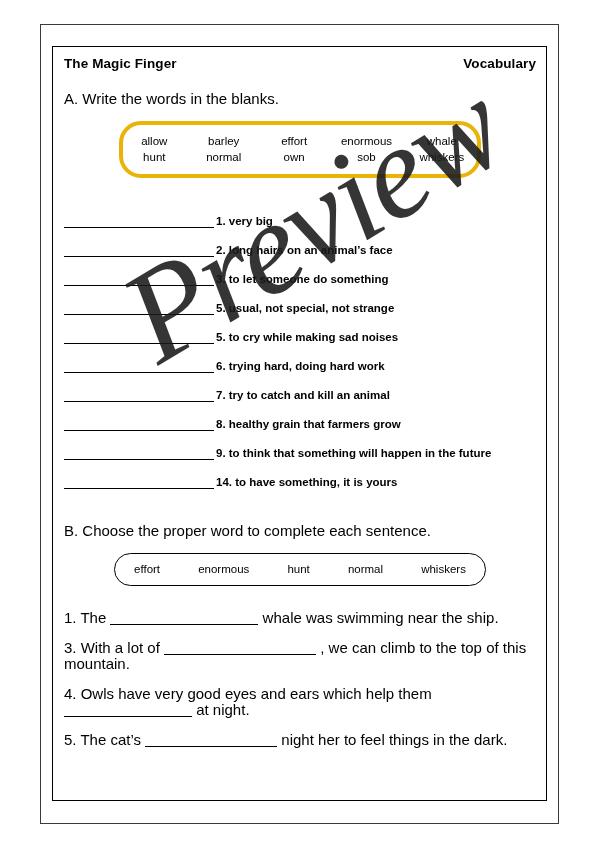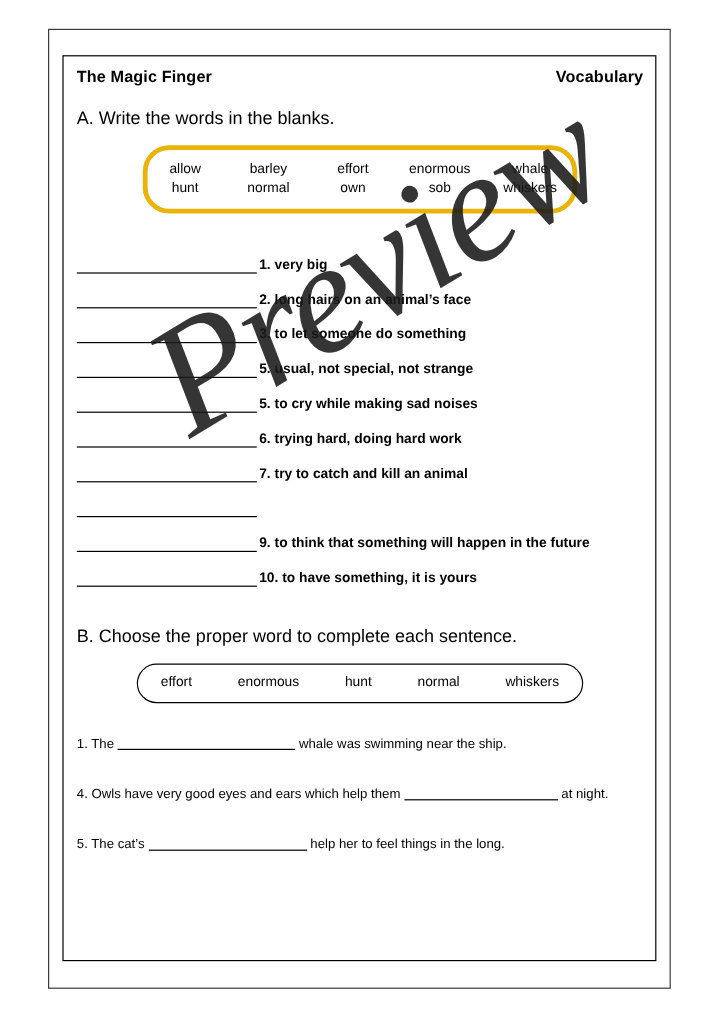--- a/index.html
+++ b/index.html
@@ -127,24 +127,23 @@
     display: flex;
     justify-content: space-around;
     font-size: 11.5px;
     line-height: 16px;
   }
 
   .sentences {
     margin-top: 24px;
   }
   .sentence {
-    font-size: 11px;
+    font-size: 15px;
     line-height: 16px;
     margin-bottom: 14px;
-    margin-top: 26px;
   }
   .sentence .fill {
     display: inline-block;
     border-bottom: 1px solid #000;
     height: 12px;
     vertical-align: -2px;
   }
   .f-long { width: 148px; }
   .f-med { width: 126px; }
   .f-long2 { width: 152px; }
@@ -223,28 +222,29 @@
       <div class="numbered-item">
         <span class="blank-line"></span>
         <span class="item-text">6. trying hard, doing hard work</span>
       </div>
       <div class="numbered-item">
         <span class="blank-line"></span>
         <span class="item-text">7. try to catch and kill an animal</span>
       </div>
       <div class="numbered-item">
         <span class="blank-line"></span>
+        <span class="item-text">8. healthy grain that farmers grow</span>
       </div>
       <div class="numbered-item">
         <span class="blank-line"></span>
         <span class="item-text">9. to think that something will happen in the future</span>
       </div>
       <div class="numbered-item">
         <span class="blank-line"></span>
-        <span class="item-text">10. to have something, it is yours</span>
+        <span class="item-text">14. to have something, it is yours</span>
       </div>
     </div>
 
     <div class="section-b-instruction">B. Choose the proper word to complete each sentence.</div>
 
     <div class="wordbank2">
       <div class="row">
         <span>effort</span>
         <span>enormous</span>
         <span>hunt</span>
@@ -253,27 +253,32 @@
       </div>
     </div>
 
     <div class="sentences">
       <div class="sentence">
         <span>1. The</span>
         <span class="fill f-long"></span>
         <span>whale was swimming near the ship.</span>
       </div>
       <div class="sentence">
+        <span>3. With a lot of</span>
+        <span class="fill f-long2"></span>
+        <span>, we can climb to the top of this mountain.</span>
+      </div>
+      <div class="sentence">
         <span>4. Owls have very good eyes and ears which help them</span>
         <span class="fill f-med2"></span>
         <span>at night.</span>
       </div>
       <div class="sentence">
         <span>5. The cat’s</span>
         <span class="fill f-med3"></span>
-        <span>help her to feel things in the long.</span>
+        <span>night her to feel things in the dark.</span>
       </div>
     </div>
 
   </div>
 
   <div class="watermark">Preview</div>
 </div>
 
 </body></html>

